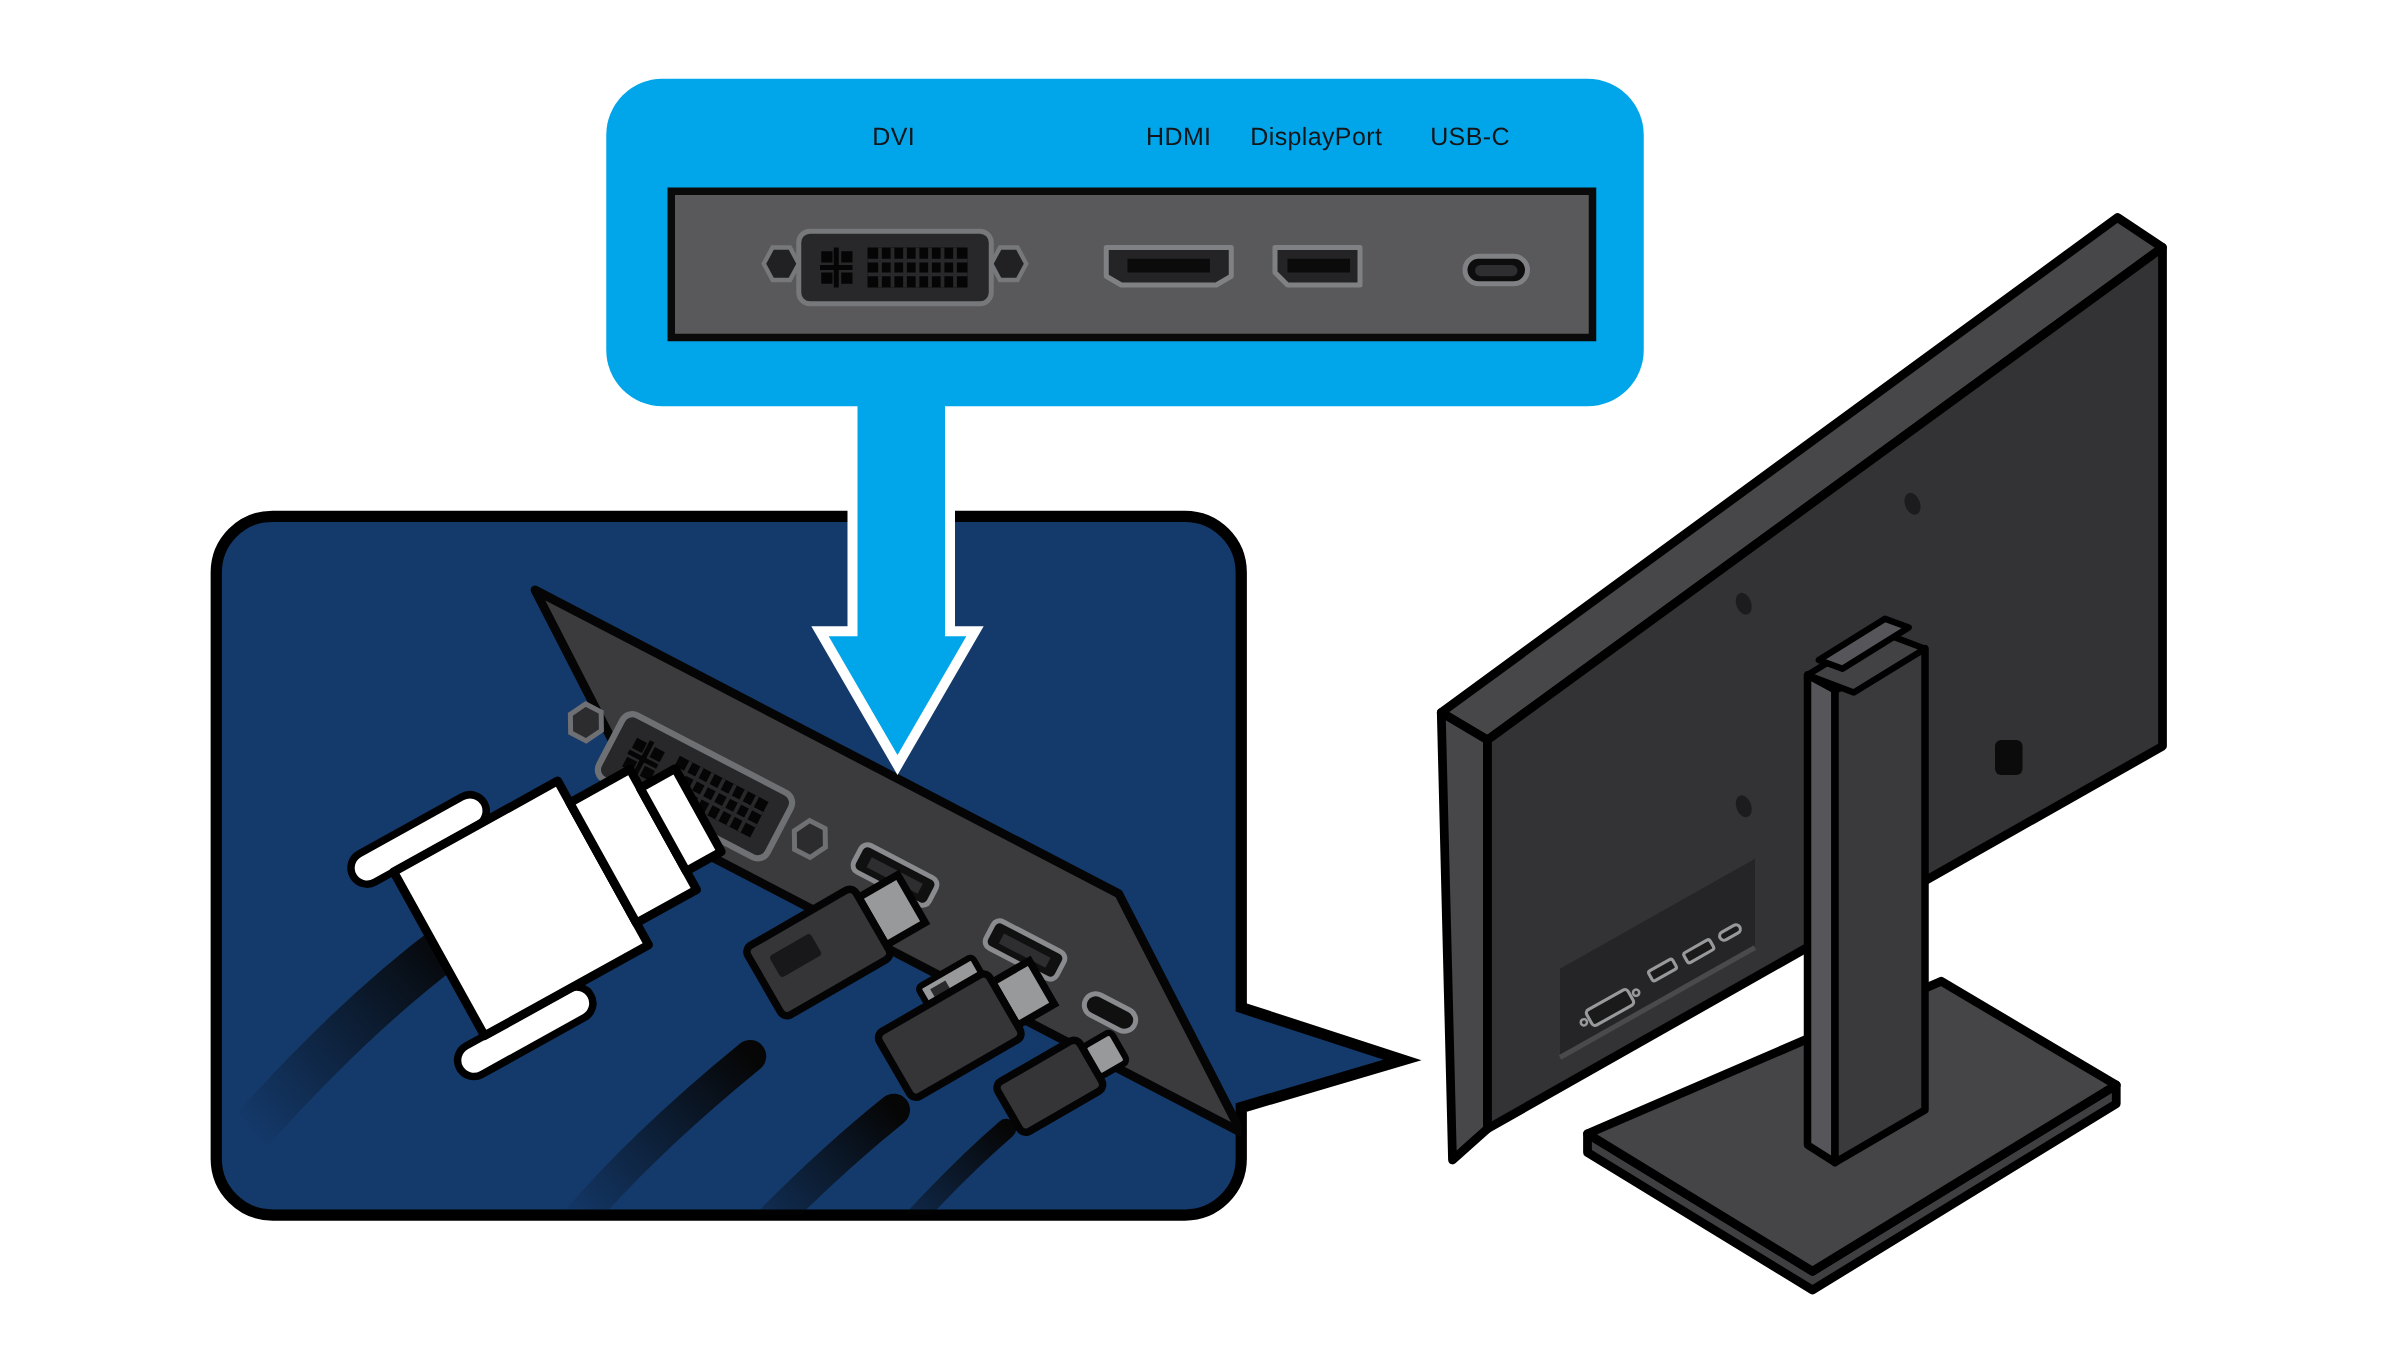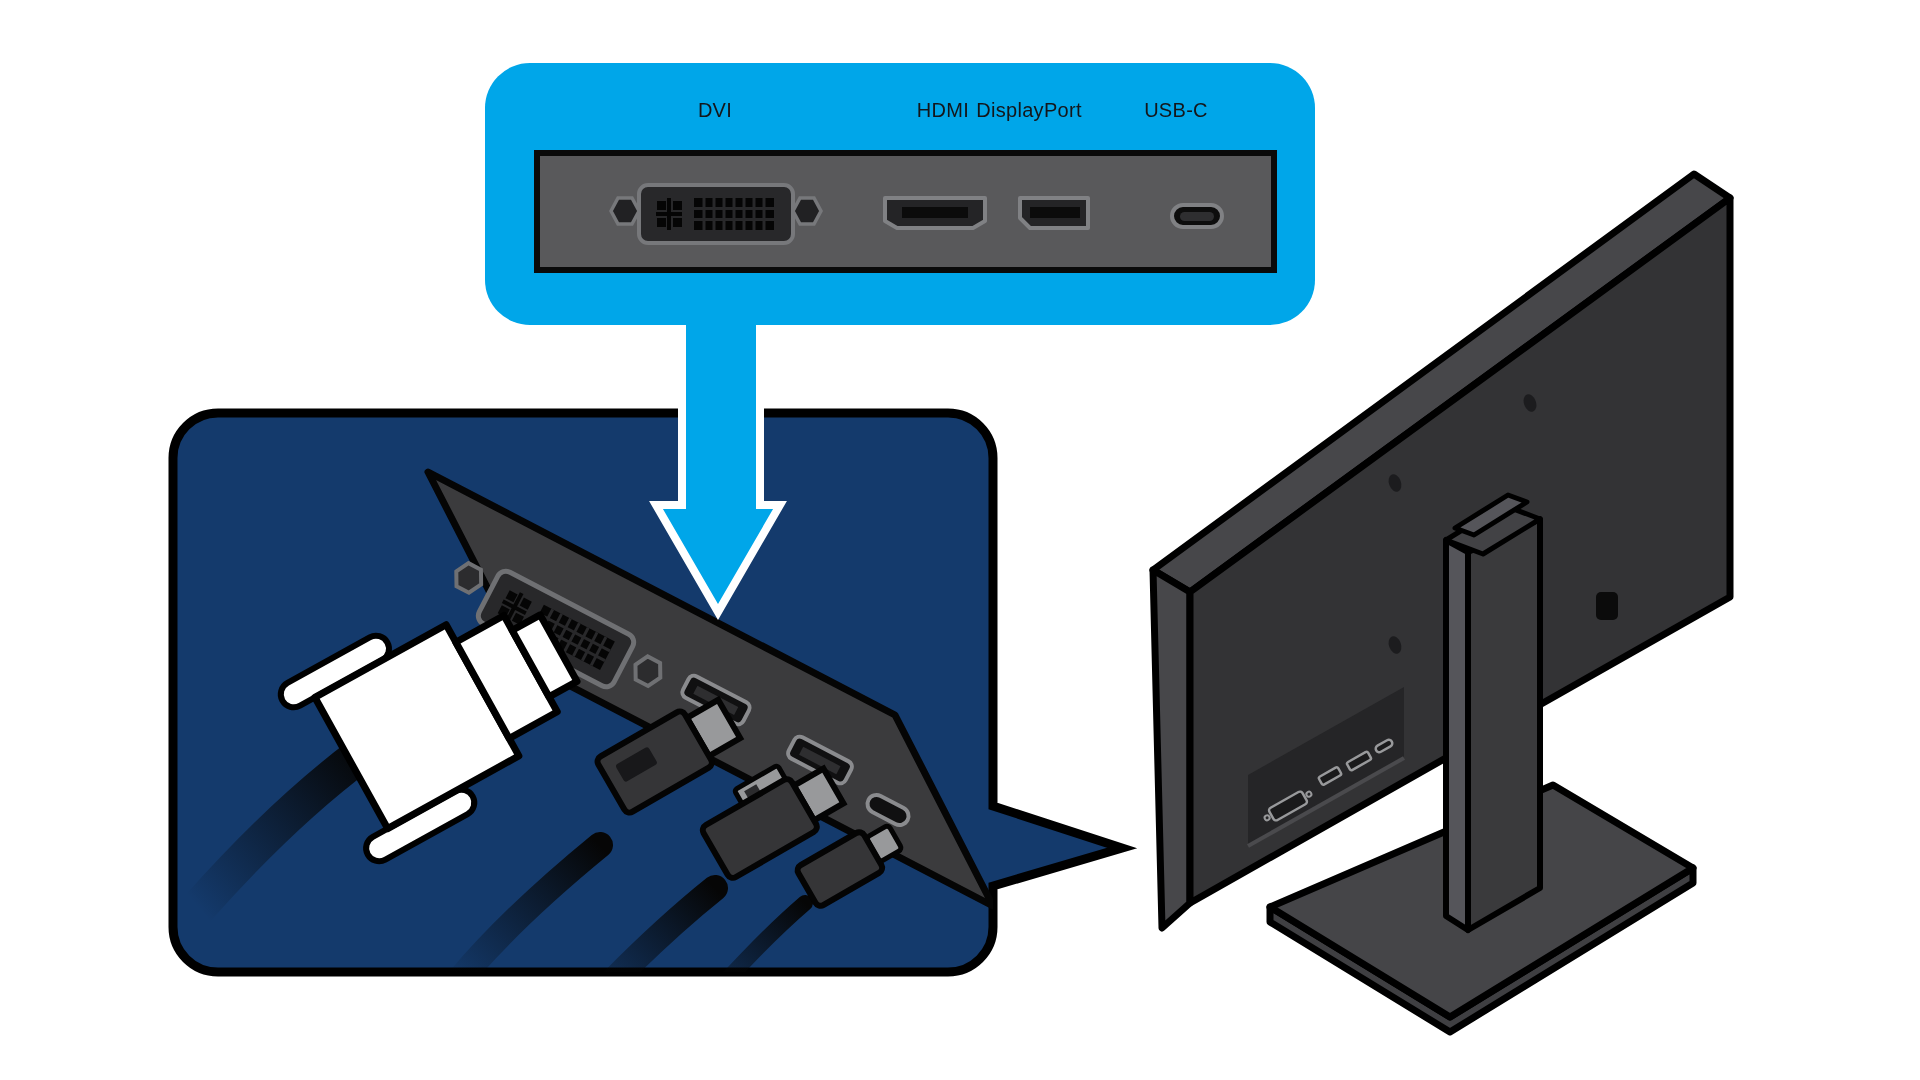--- a/index.html
+++ b/index.html
@@ -3,21 +3,21 @@
 <meta charset="utf-8">
 <style>
   html,body{margin:0;padding:0;background:#ffffff;}
   #stage{position:relative;width:1920px;height:1080px;background:#ffffff;overflow:hidden;
          font-family:"Liberation Sans",sans-serif;}
   #scene{position:absolute;left:0;top:0;width:1920px;height:1080px;}
   .lbl{position:absolute;top:92px;height:36px;line-height:36px;text-align:center;
        font-size:20px;font-weight:400;color:#14161a;letter-spacing:.3px;}
   #lbl-dvi{left:615px;width:200px;}
   #lbl-hdmi{left:868px;width:150px;}
-  #lbl-dp{left:929px;width:200px;}
+  #lbl-dp{left:953px;width:200px;}
   #lbl-usbc{left:1101px;width:150px;}
 </style>
 </head>
 <body>
 
 <div id="stage">
 
 <svg id="scene" viewBox="0 0 1920 1080">
   <defs>
     <clipPath id="navyClip">

